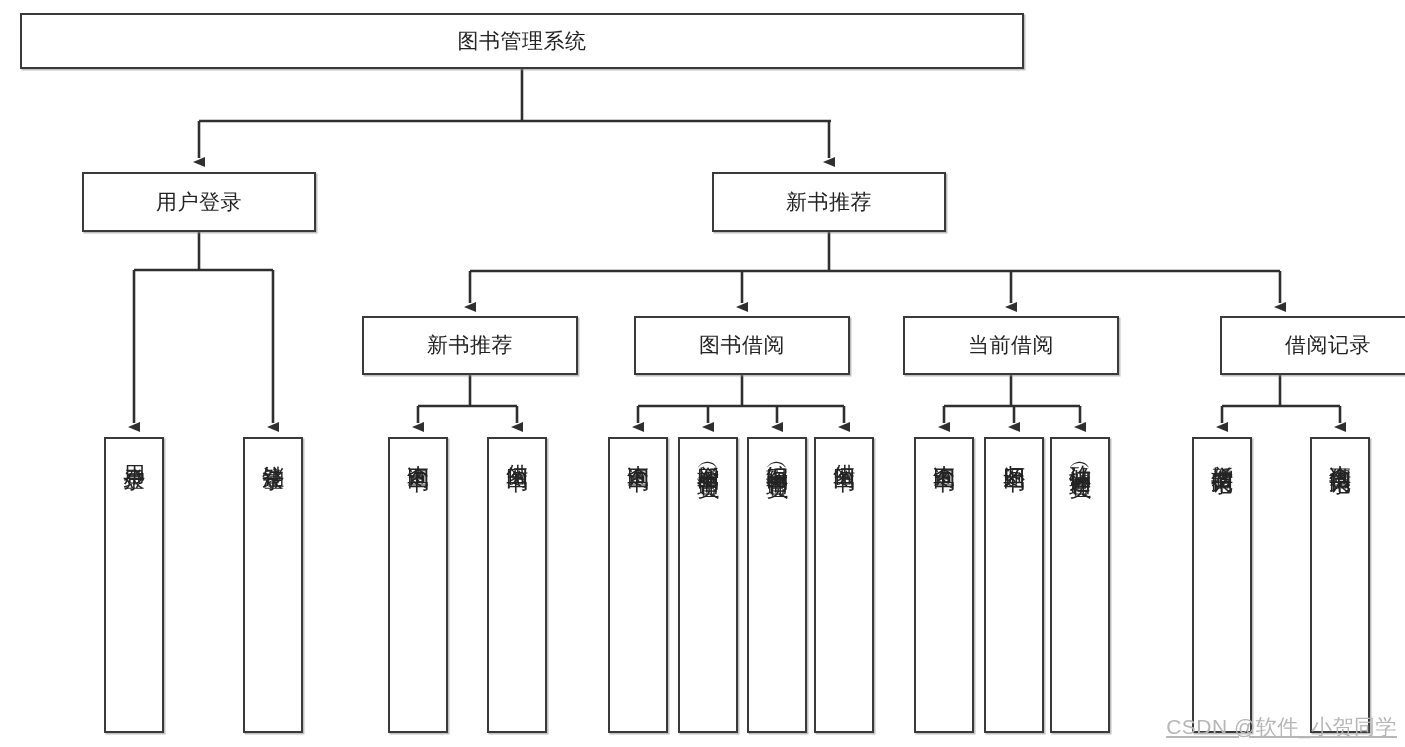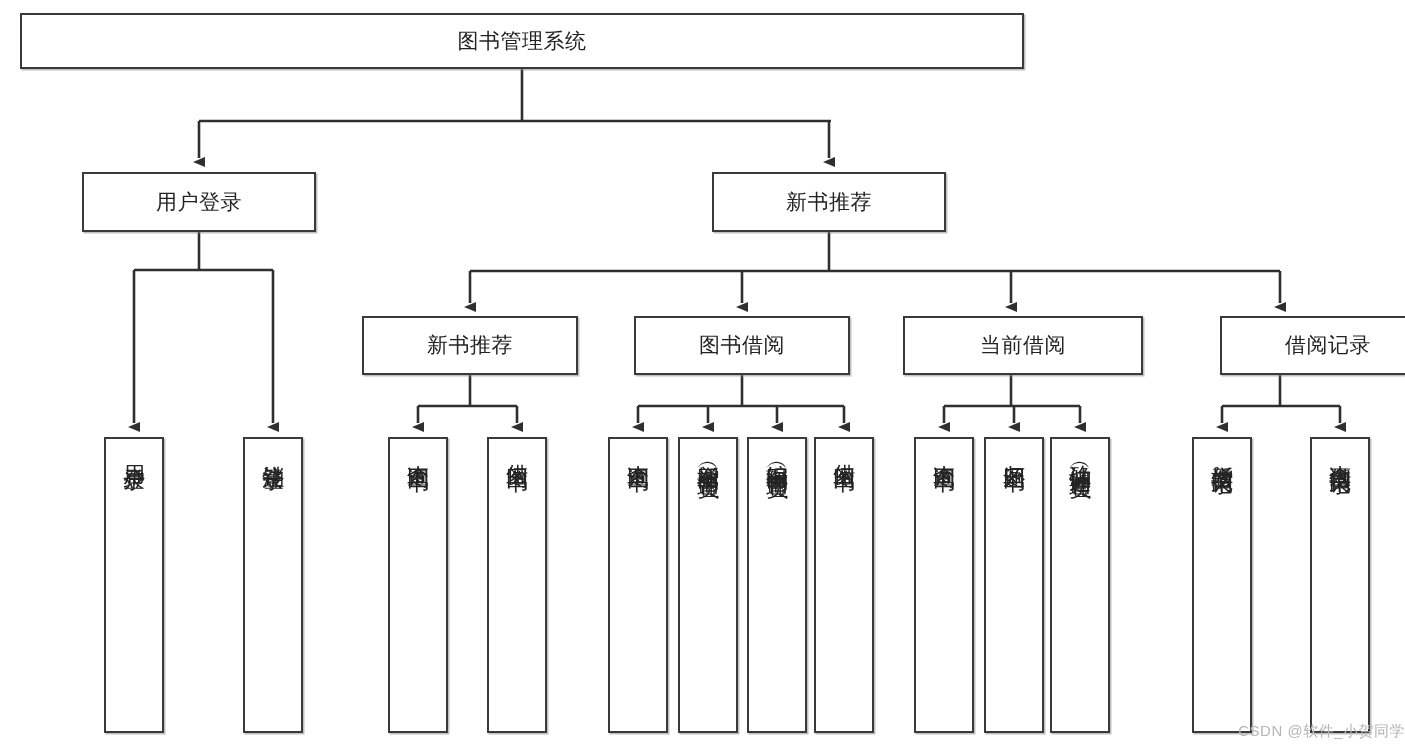--- a/index.html
+++ b/index.html
@@ -51,27 +51,28 @@
     writing-mode: vertical-rl;
     text-orientation: upright;
     font-size: 22px;
     line-height: 1.12;
     letter-spacing: 2px;
     white-space: normal;
     max-height: 280px;
   }
   .watermark {
     position: absolute;
-    right: 0;
+    right: 8px;
     bottom: 6px;
-    font-size: 15px;
+    font-size: 21px;
     color: #b6b6b6;
     letter-spacing: 0.5px;
     white-space: nowrap;
     pointer-events: none;
+    text-decoration: underline;
   }
 </style>
 </head>
 <body>
 
 <div id="diagram-root">
 
   <svg id="tree-svg" viewBox="0 0 1405 747" xmlns="http://www.w3.org/2000/svg">
     <defs>
       <marker id="arrow" markerWidth="10" markerHeight="12" refX="1" refY="6" orient="auto" markerUnits="userSpaceOnUse">
@@ -132,21 +133,21 @@
   <div class="node-box" id="l2-1" style="left: 712px; top: 172px; width: 234px; height: 60px;">
     <span class="node-label">新书推荐</span>
   </div>
 
   <div class="node-box" id="l3-0" style="left: 362px; top: 316px; width: 216px; height: 59px; text-align: right;">
     <span class="node-label">新书推荐</span>
   </div>
   <div class="node-box" id="l3-1" style="left: 634px; top: 316px; width: 216px; height: 59px;">
     <span class="node-label">图书借阅</span>
   </div>
-  <div class="node-box" id="l3-2" style="left: 903px; top: 316px; width: 240px; height: 59px;">
+  <div class="node-box" id="l3-2" style="left: 903px; top: 316px; width: 216px; height: 59px;">
     <span class="node-label">当前借阅</span>
   </div>
   <div class="node-box" id="l3-3" style="left: 1220px; top: 316px; width: 216px; height: 59px;">
     <span class="node-label">借阅记录</span>
   </div>
 
   <div class="node-box vertical" id="lf-0" style="left: 104px; top: 437px; width: 60px; height: 296px;">
     <span class="node-label">用户登录</span>
   </div>
   <div class="node-box vertical" id="lf-1" style="left: 243px; top: 437px; width: 60px; height: 296px;">

